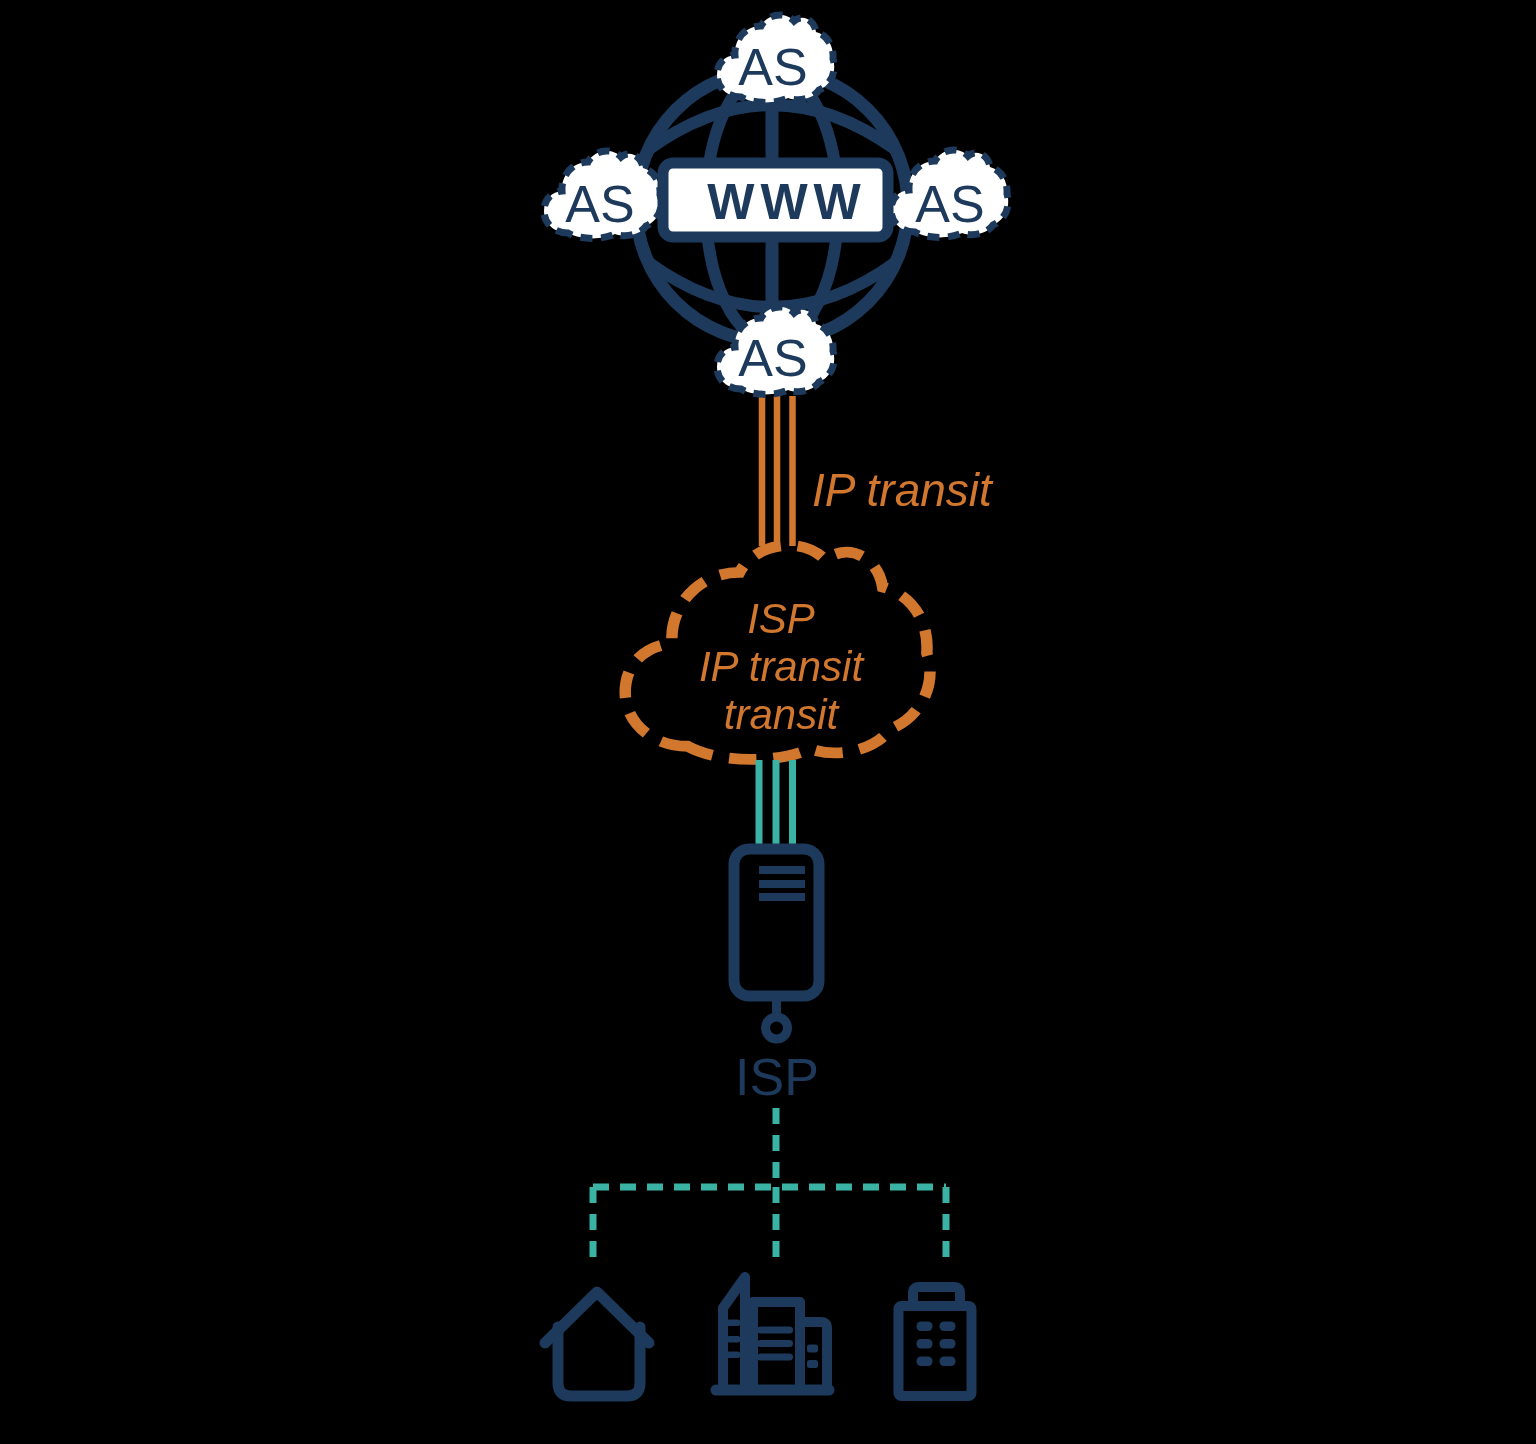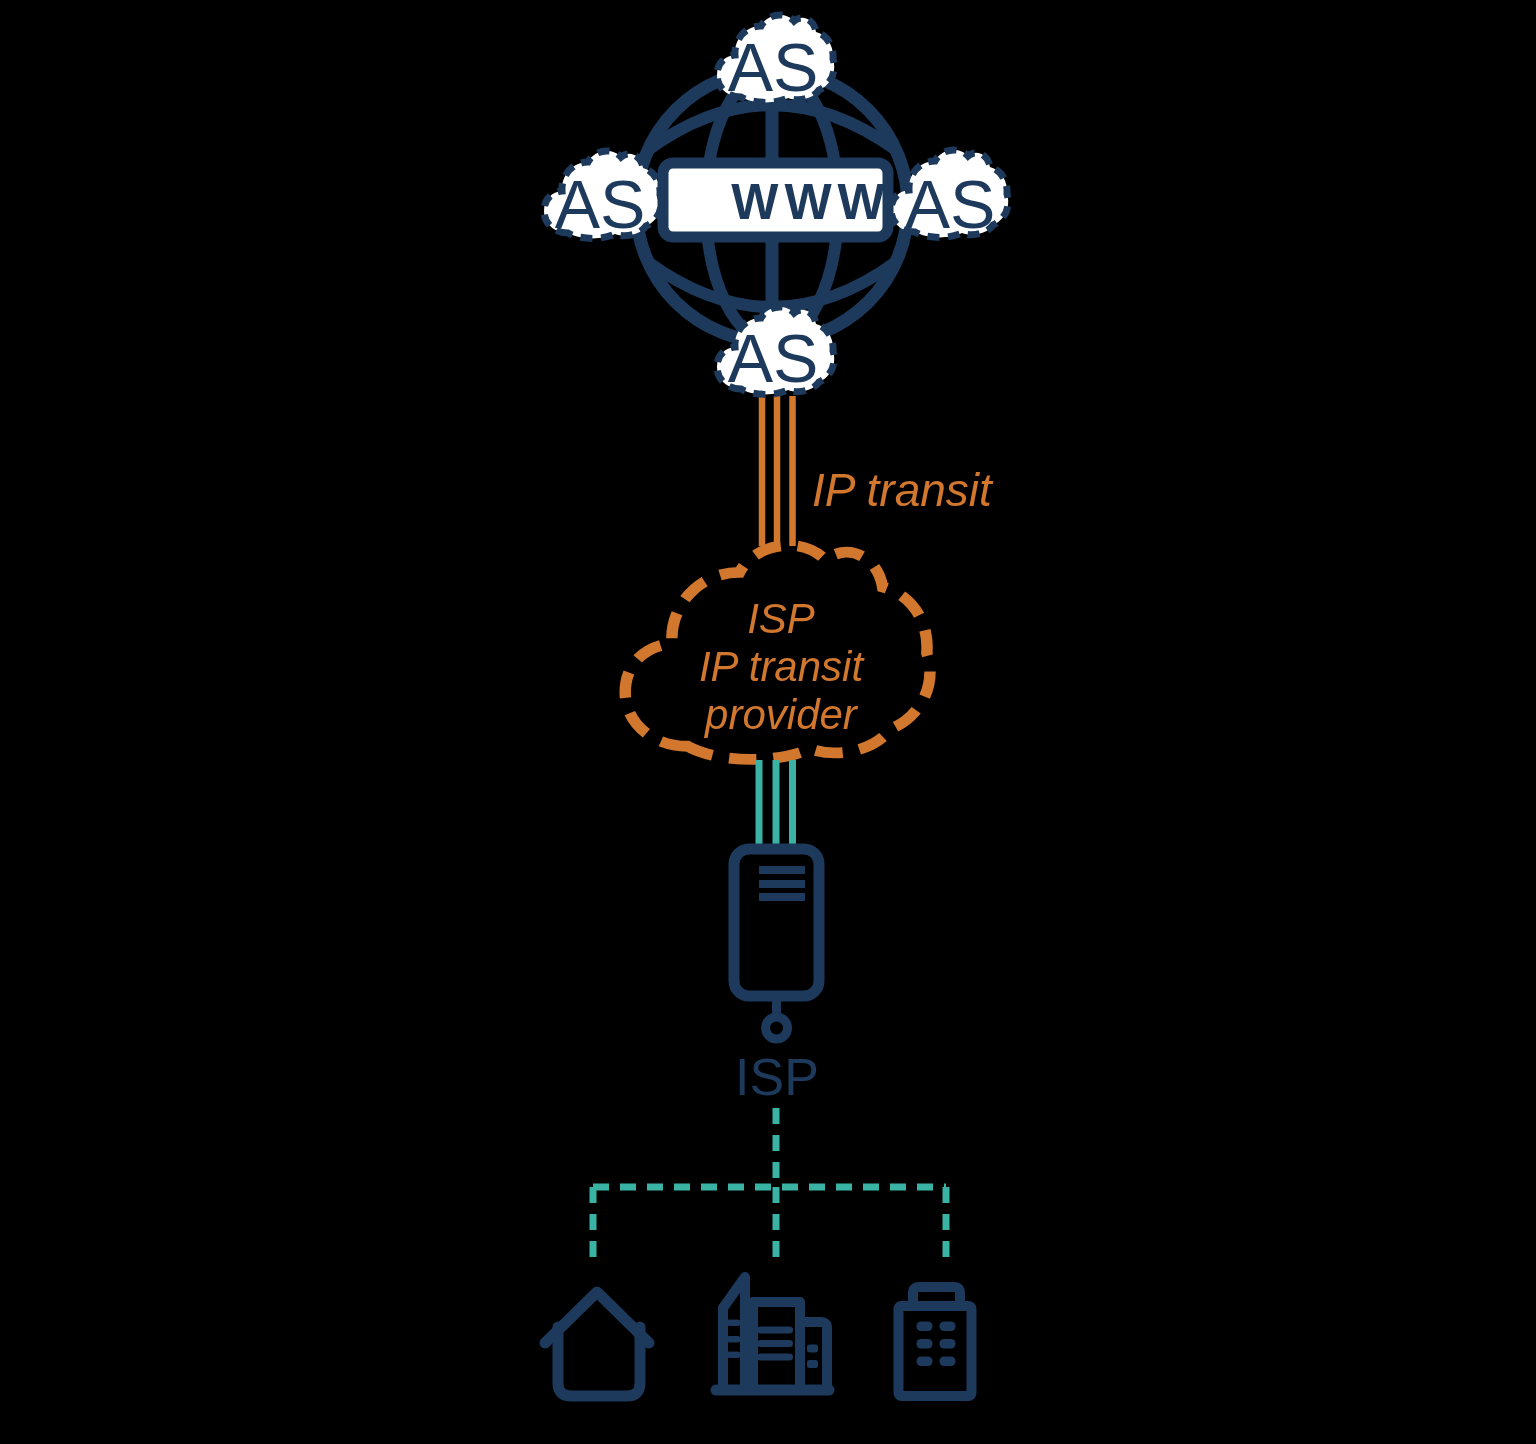--- a/index.html
+++ b/index.html
@@ -23,21 +23,21 @@
   .label {
     position: absolute;
     transform: translate(-50%, -50%);
     line-height: 1;
     white-space: nowrap;
     user-select: none;
   }
   .navy-text { color: var(--navy); }
   .orange-text { color: var(--orange); font-style: italic; }
 
-  .as-label   { font-size: 68px; font-weight: 400; }
+  .as-label   { font-size: 52px; font-weight: 400; }
   .www-label  { font-size: 50px; font-weight: 700; letter-spacing: 6px; padding-left: 6px; }
   .ip-transit-label { font-size: 46px; font-weight: 400; transform: translate(0, -50%); }
   .isp-label  { font-size: 52px; font-weight: 400; }
 
   .cloud-text {
     position: absolute;
     transform: translate(-50%, -50%);
     text-align: center;
     font-size: 42px;
     line-height: 48px;
@@ -156,25 +156,25 @@
       <rect x="916.5" y="1356.5" width="16" height="9.5" rx="4.5" class="navy-fill"></rect>
       <rect x="939.5" y="1356.5" width="16" height="9.5" rx="4.5" class="navy-fill"></rect>
     </g>
   </svg>
 
   <div class="label as-label navy-text" style="left:773px; top:67px;">AS</div>
   <div class="label as-label navy-text" style="left:600px; top:204px;">AS</div>
   <div class="label as-label navy-text" style="left:950px; top:204px;">AS</div>
   <div class="label as-label navy-text" style="left:773px; top:358px;">AS</div>
 
-  <div class="label www-label navy-text" style="left:808px; top:202px;">WWW</div>
+  <div class="label www-label navy-text" style="left:784px; top:202px;">WWW</div>
 
   <div class="label ip-transit-label orange-text" style="left:812px; top:490px;">IP transit</div>
 
   <div class="cloud-text orange-text" style="left:781px; top:667px;">
     <span style="display:block">ISP</span>
     <span style="display:block">IP transit</span>
-    <span style="display:block">provider</span>
+    <span style="display:block">transit</span>
   </div>
 
   <div class="label isp-label navy-text" style="left:777px; top:1077px;">ISP</div>
 
 </div>
 
 </body></html>

